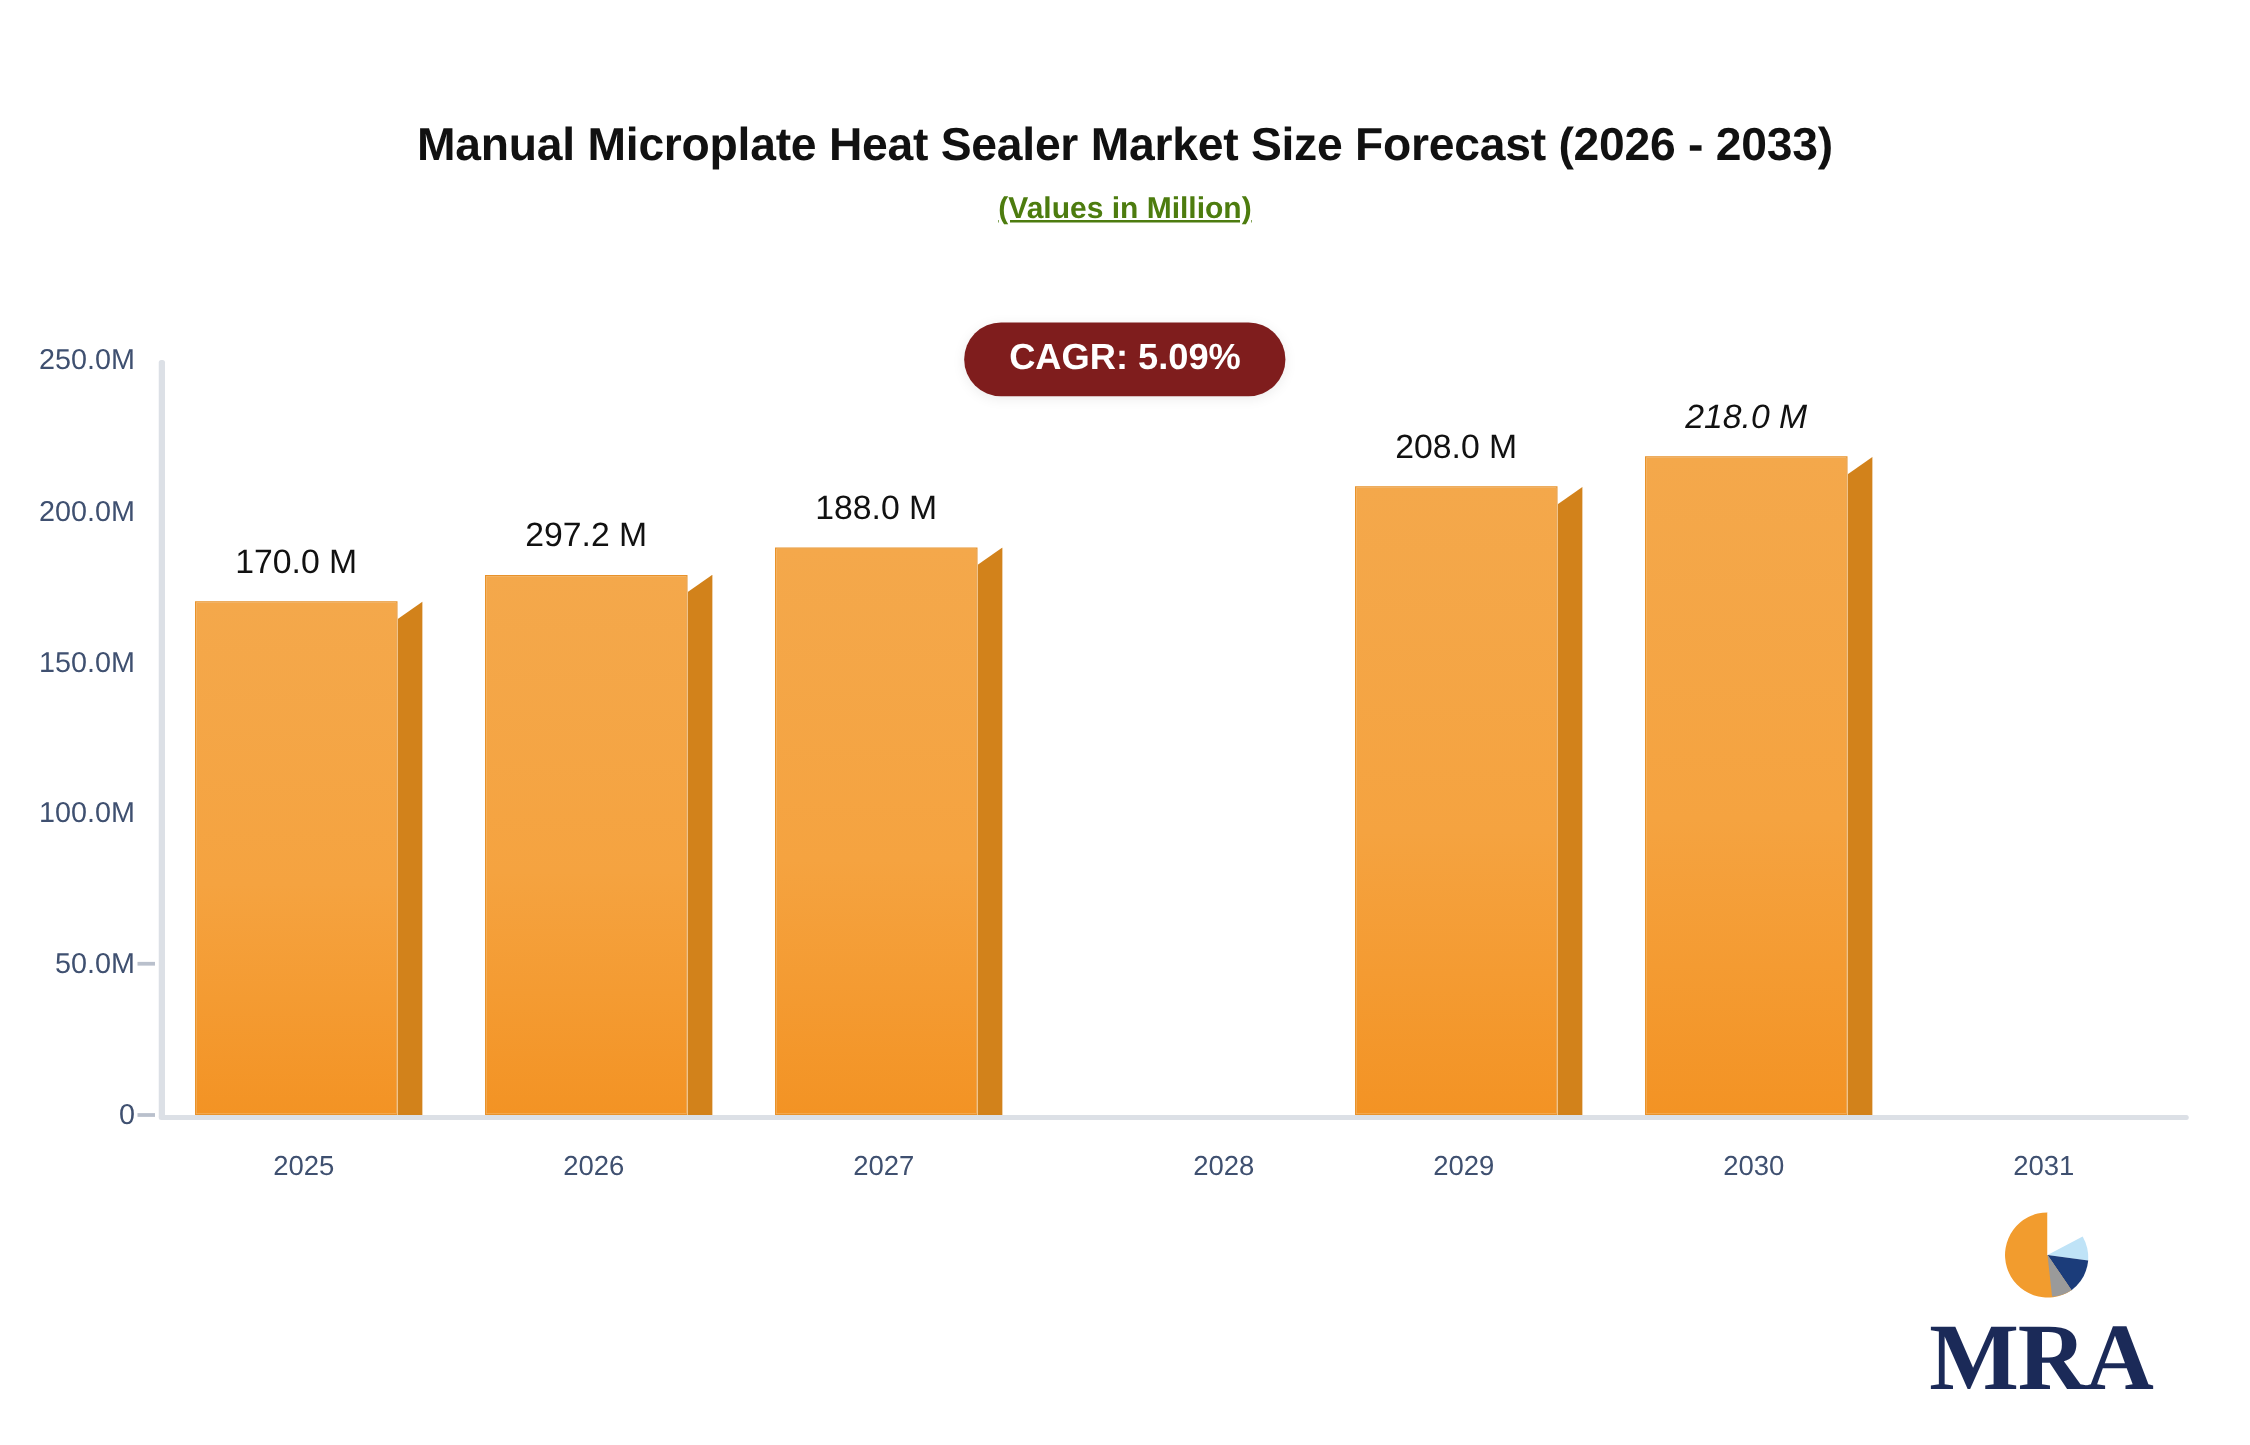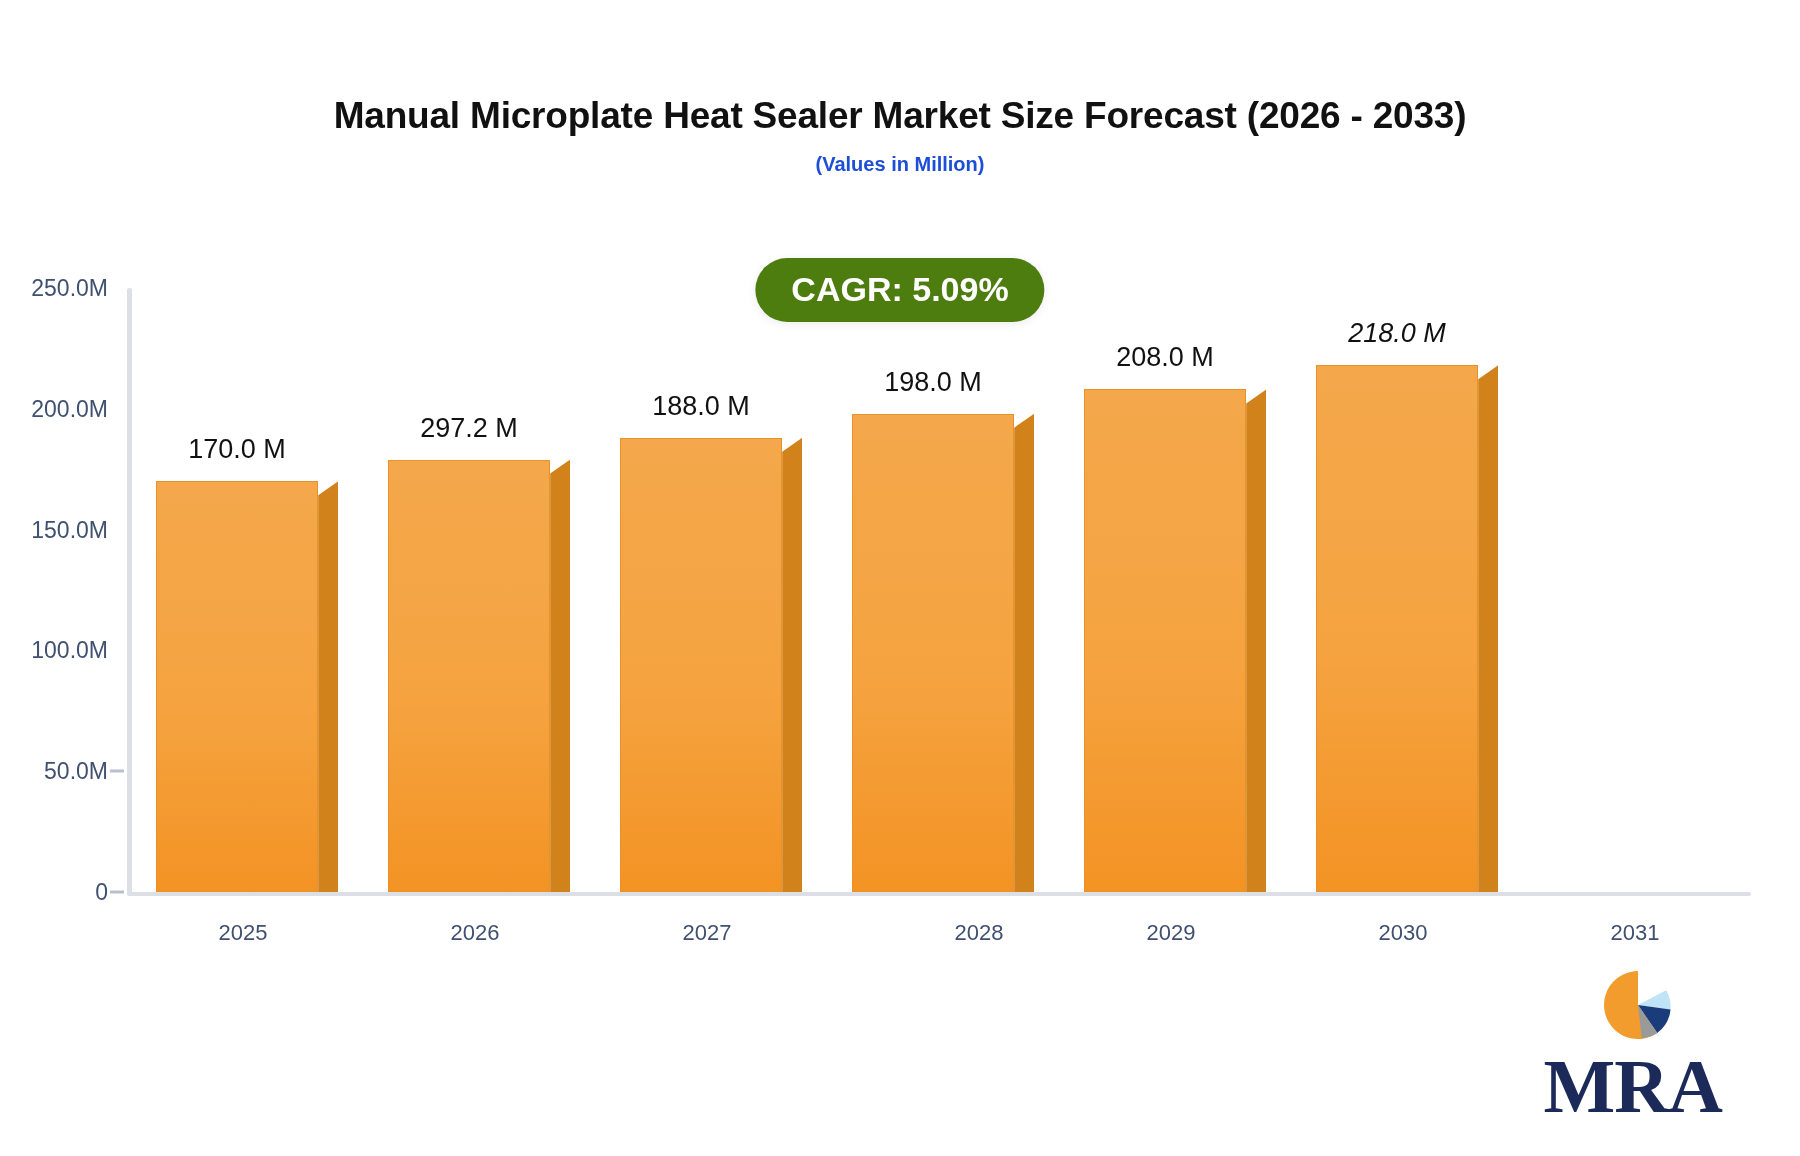--- a/index.html
+++ b/index.html
@@ -33,35 +33,36 @@
   .chart-title {
     font-size: 37px;
     font-weight: bold;
     color: #111111;
     letter-spacing: -0.2px;
     line-height: 1.1;
     white-space: nowrap;
   }
   .chart-subtitle {
     margin-top: 16px;
-    font-size: 20px;
-    font-weight: bold;
-    color: #1d4ed8;
-    white-space: nowrap;
+    font-size: 24px;
+    font-weight: bold;
+    color: #4d7c0f;
+    white-space: nowrap;
+    text-decoration: underline;
   }
 
   
   .cagr-badge {
     position: absolute;
     top: 258px;
     left: 50%;
     transform: translateX(-50%);
-    background: #4d7c0f;
+    background: #7f1d1d;
     color: #ffffff;
-    font-size: 34px;
+    font-size: 29px;
     font-weight: bold;
     padding: 14px 36px 16px 36px;
     border-radius: 34px;
     white-space: nowrap;
     box-shadow: 0 2px 10px rgba(0,0,0,0.08);
     line-height: 1;
   }
 
   
   .plot {
@@ -229,27 +230,20 @@
           </div>
           <div class="bar-label" style="bottom: 448.464px;">297.2 M</div>
         </div>
         <div class="bar-slot" style="left: 492.8px; width: 162.4px;">
           <div class="bar3d" style="height: 454.208px;">
             <div class="bar-face"></div>
             <div class="bar-side"></div>
           </div>
           <div class="bar-label" style="bottom: 470.208px;">188.0 M</div>
         </div>
-        <div class="bar-slot" style="left: 724.8px; width: 162.4px;">
-          <div class="bar3d" style="height: 478.368px;">
-            <div class="bar-face"></div>
-            <div class="bar-side"></div>
-          </div>
-          <div class="bar-label" style="bottom: 494.368px;">198.0 M</div>
-        </div>
         <div class="bar-slot" style="left: 956.8px; width: 162.4px;">
           <div class="bar3d" style="height: 502.528px;">
             <div class="bar-face"></div>
             <div class="bar-side"></div>
           </div>
           <div class="bar-label" style="bottom: 518.528px;">208.0 M</div>
         </div>
         <div class="bar-slot" style="left: 1188.8px; width: 162.4px; font-style: italic;">
           <div class="bar3d" style="height: 526.688px;">
             <div class="bar-face"></div>

